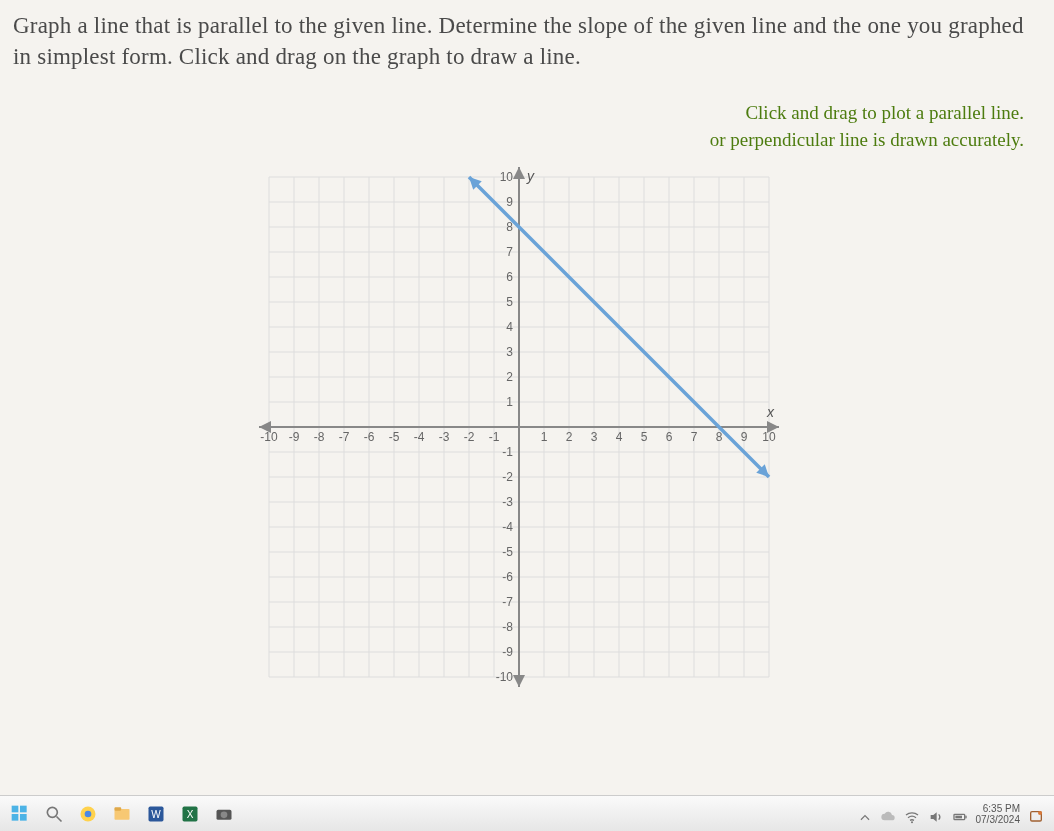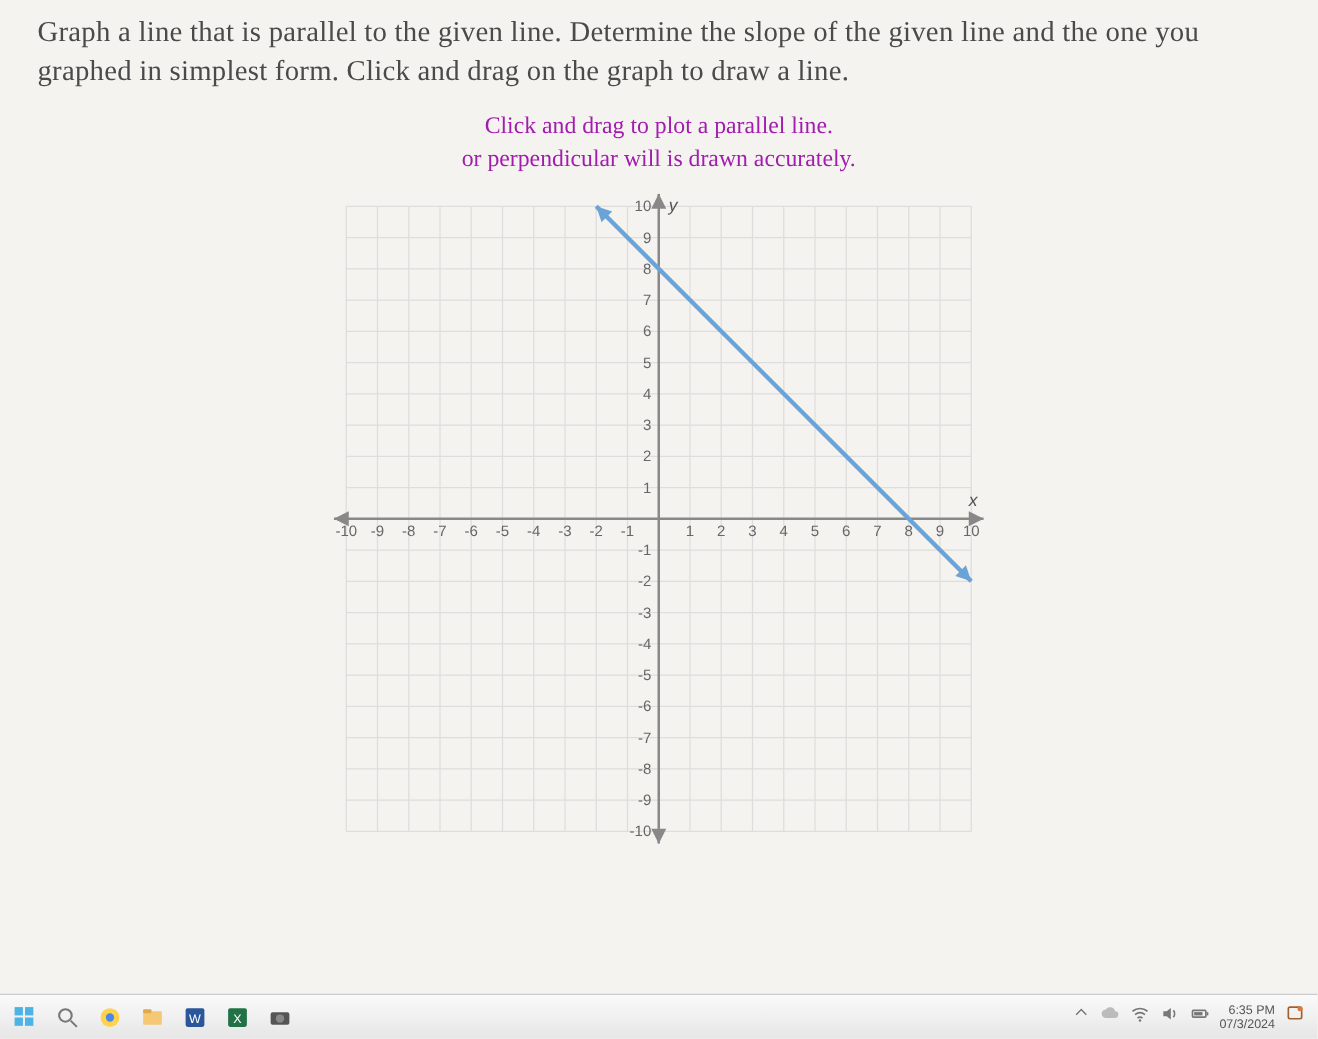--- a/index.html
+++ b/index.html
@@ -6,35 +6,35 @@
   body {
     width: 1054px;
     height: 831px;
     background: #f5f3ef;
     font-family: Georgia, 'Times New Roman', serif;
     color: #3a3a3a;
     position: relative;
     overflow: hidden;
   }
   .page {
-    padding: 10px 30px 0 30px;
+    padding: 10px 30px 0 13px;
   }
   .instruction {
     font-size: 23px;
     line-height: 1.35;
     color: #4a4a4a;
     font-weight: 500;
     letter-spacing: 0.2px;
   }
   .sub-instruction {
-    margin-top: 16px;
-    text-align: center;
+    margin-top: 28px;
+    text-align: right;
     font-size: 19px;
     line-height: 1.4;
-    color: #a21caf;
+    color: #4d7c0f;
   }
   .graph-wrap {
     margin: 14px auto 0 auto;
     display: flex;
     justify-content: center;
   }
   svg.graph {
     width: 520px;
     height: 520px;
   }
@@ -52,32 +52,32 @@
     height: 36px;
     background: linear-gradient(#fafafa, #e6e6e6);
     border-top: 1px solid #ccc;
     display: flex;
     align-items: center;
     padding: 0 10px;
     gap: 14px;
   }
   .taskbar .spacer { flex: 1; }
   .tb-icon { width: 20px; height: 20px; }
-  .tray { display: flex; align-items: flex-start; gap: 8px; font: 10px sans-serif; color: #555; }
+  .tray { display: flex; align-items: flex-end; gap: 8px; font: 10px sans-serif; color: #555; }
   .clock { display: flex; flex-direction: column; align-items: flex-end; line-height: 1.1; }
 </style>
 </head>
 <body>
 
 <div class="page">
   <p class="instruction">Graph a line that is parallel to the given line. Determine the slope of the given line and the one you graphed in simplest form. Click and drag on the graph to draw a line.</p>
 
   <div class="sub-instruction">
     <div>Click and drag to plot a parallel line.</div>
-    <div>or perpendicular will is drawn accurately.</div>
+    <div>or perpendicular line is drawn accurately.</div>
   </div>
 
   <div class="graph-wrap">
     <svg class="graph" viewBox="0 0 520 520">
       <g class="grid" id="grid">
           <line x1="10" x2="10" y1="510" y2="10"></line>
           <line y1="510" y2="510" x1="10" x2="510"></line>
           <line x1="35" x2="35" y1="510" y2="10"></line>
           <line y1="485" y2="485" x1="10" x2="510"></line>
           <line x1="60" x2="60" y1="510" y2="10"></line>

